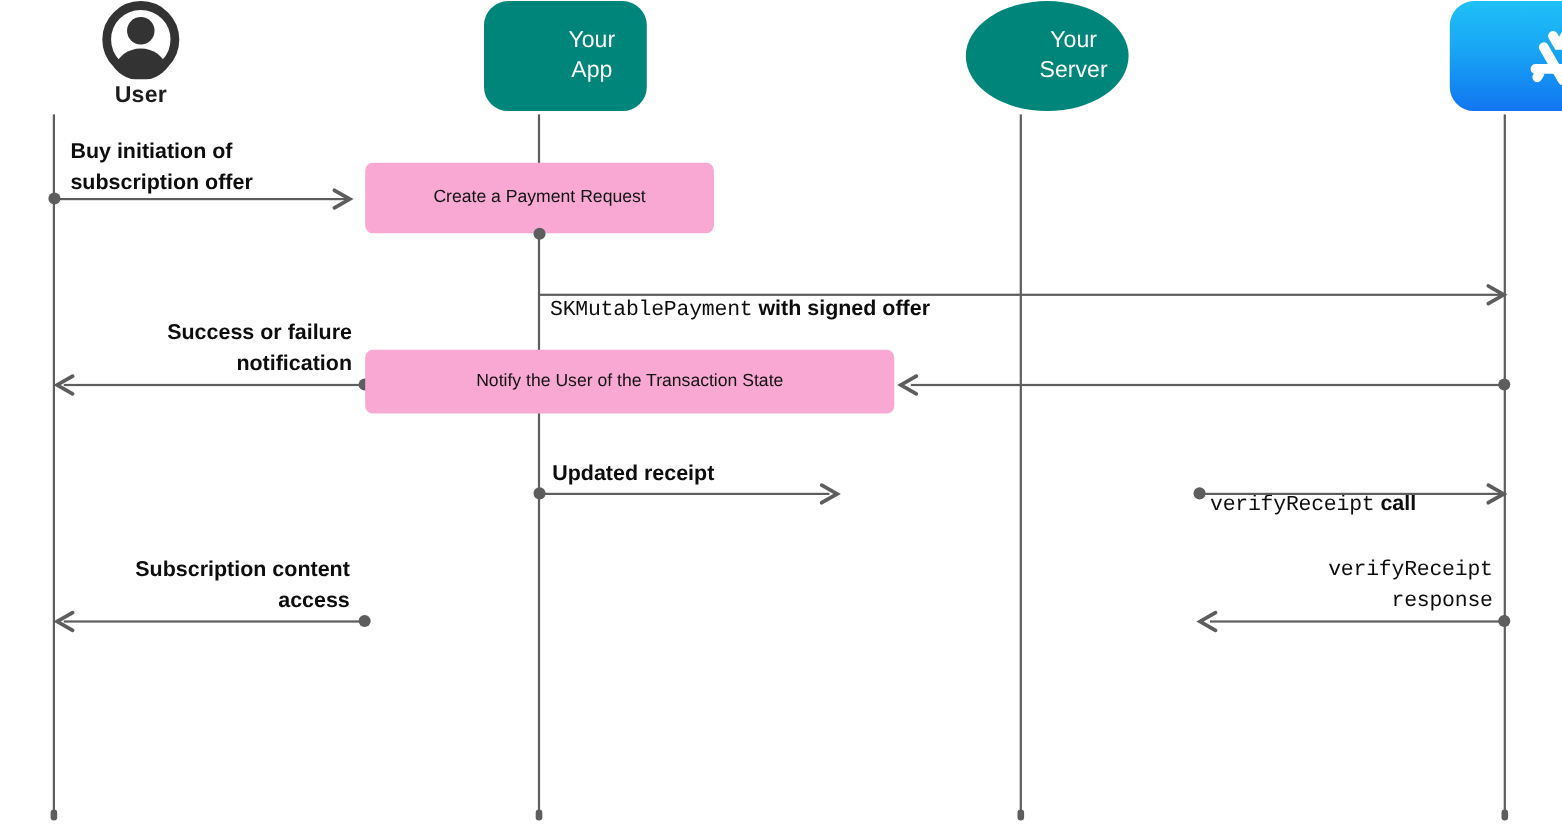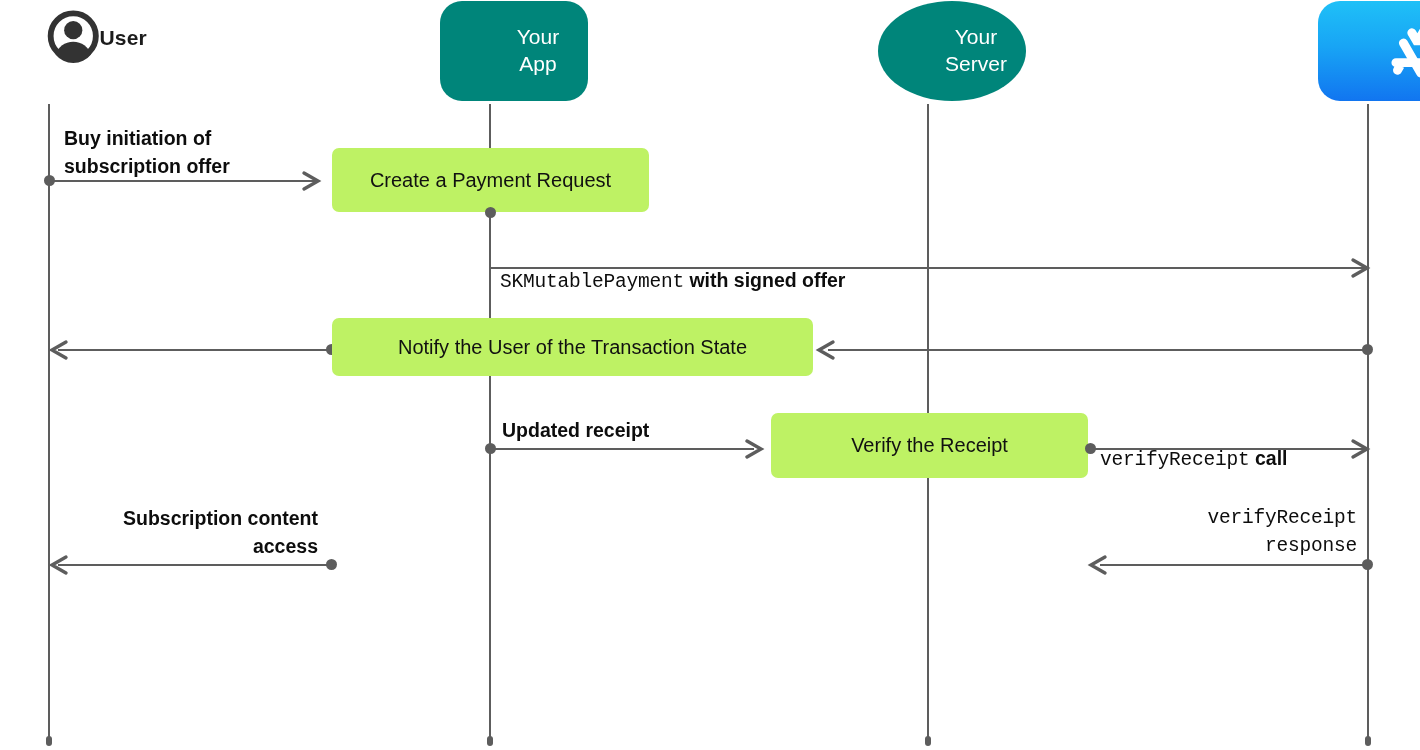--- a/index.html
+++ b/index.html
@@ -23,36 +23,36 @@
     background:#00857a;color:#ffffff;
     display:flex;flex-direction:column;align-items:center;justify-content:center;
     font-size:21px;line-height:1.28;text-align:center;
   }
   .node-appstore{
     position:absolute;width:100px;height:100px;border-radius:22px;
     background:linear-gradient(180deg,#1fc0f7 0%,#18a5f5 45%,#1175f0 100%);
     display:flex;align-items:center;justify-content:center;
   }
   .node-user{
-    position:absolute;width:100px;display:flex;flex-direction:row;
-    align-items:center;justify-content:flex-end;
+    position:absolute;width:100px;display:flex;flex-direction:column;
+    align-items:center;justify-content:flex-end;margin-left:31px;
   }
   .user-label{
     font-size:21px;color:#1c1c1c;font-weight:700;margin-top:3px;letter-spacing:.2px;
   }
 
   
   .lifeline{position:absolute;width:2px;background:#5d5d5d;}
   .lifeline-cap{position:absolute;width:6px;height:10px;border-radius:3px;background:#5d5d5d;}
 
   
   .actbox{
-    position:absolute;background:#bef264;border-radius:7px;
+    position:absolute;background:#f9a8d4;border-radius:7px;
     display:flex;align-items:center;justify-content:center;
-    color:#111111;font-size:20px;
+    color:#111111;font-size:16px;
   }
 
   
   .msg-line{position:absolute;height:2px;background:#5d5d5d;}
   .msg-dot{position:absolute;width:11px;height:11px;border-radius:50%;background:#5d5d5d;}
   .arrowhead{position:absolute;width:22px;height:22px;}
   .msg-label{
     position:absolute;color:#0d0d0d;font-weight:700;font-size:19.5px;line-height:1.42;
     white-space:pre-line;
   }
@@ -117,20 +117,22 @@
 
   <div class="msg-label left" style="left:500px; top:239px; width:500px;">
     <span class="mono">SKMutablePayment</span><span> with signed offer</span>
   </div>
   <div class="msg-line" style="left:490px; top:267px; width:877px;"></div>
   <div class="msg-dot" style="left:485px; top:207px;"></div>
   <svg class="arrowhead" viewBox="0 0 22 22" style="left:1349px;top:257px;">
     <polyline points="4,3 18,11 4,19" fill="none" stroke="#5d5d5d" stroke-width="3.4" stroke-linecap="round" stroke-linejoin="miter"></polyline>
   </svg>
 
+  <div class="msg-label right" style="left:40px; top:289px; width:280px;">Success or failure
+notification</div>
   <div class="msg-line" style="left:58px; top:349px; width:278px;"></div>
   <div class="msg-dot" style="left:326px; top:344px;"></div>
   <svg class="arrowhead" viewBox="0 0 22 22" style="left:48px;top:339px;">
     <polyline points="18,3 4,11 18,19" fill="none" stroke="#5d5d5d" stroke-width="3.4" stroke-linecap="round" stroke-linejoin="miter"></polyline>
   </svg>
 
   <div class="actbox" style="left:332px; top:318px; width:481px; height:58px;">Notify the User of the Transaction State</div>
 
   <div class="msg-line" style="left:828px; top:349px; width:539px;"></div>
   <div class="msg-dot" style="left:1362px; top:344px;"></div>
@@ -138,21 +140,20 @@
     <polyline points="18,3 4,11 18,19" fill="none" stroke="#5d5d5d" stroke-width="3.4" stroke-linecap="round" stroke-linejoin="miter"></polyline>
   </svg>
 
   <div class="msg-label left" style="left:502px; top:417px; width:260px;">Updated receipt</div>
   <div class="msg-line" style="left:490px; top:448px; width:264px;"></div>
   <div class="msg-dot" style="left:485px; top:443px;"></div>
   <svg class="arrowhead" viewBox="0 0 22 22" style="left:743px;top:438px;">
     <polyline points="4,3 18,11 4,19" fill="none" stroke="#5d5d5d" stroke-width="3.4" stroke-linecap="round" stroke-linejoin="miter"></polyline>
   </svg>
 
-  <div class="actbox" style="left:771px; top:413px; width:317px; height:65px;">Verify the Receipt</div>
 
   <div class="msg-label left" style="left:1100px; top:417px; width:270px;">
     <span class="mono">verifyReceipt</span><span> call</span>
   </div>
   <div class="msg-line" style="left:1090px; top:448px; width:277px;"></div>
   <div class="msg-dot" style="left:1085px; top:443px;"></div>
   <svg class="arrowhead" viewBox="0 0 22 22" style="left:1349px;top:438px;">
     <polyline points="4,3 18,11 4,19" fill="none" stroke="#5d5d5d" stroke-width="3.4" stroke-linecap="round" stroke-linejoin="miter"></polyline>
   </svg>
 

